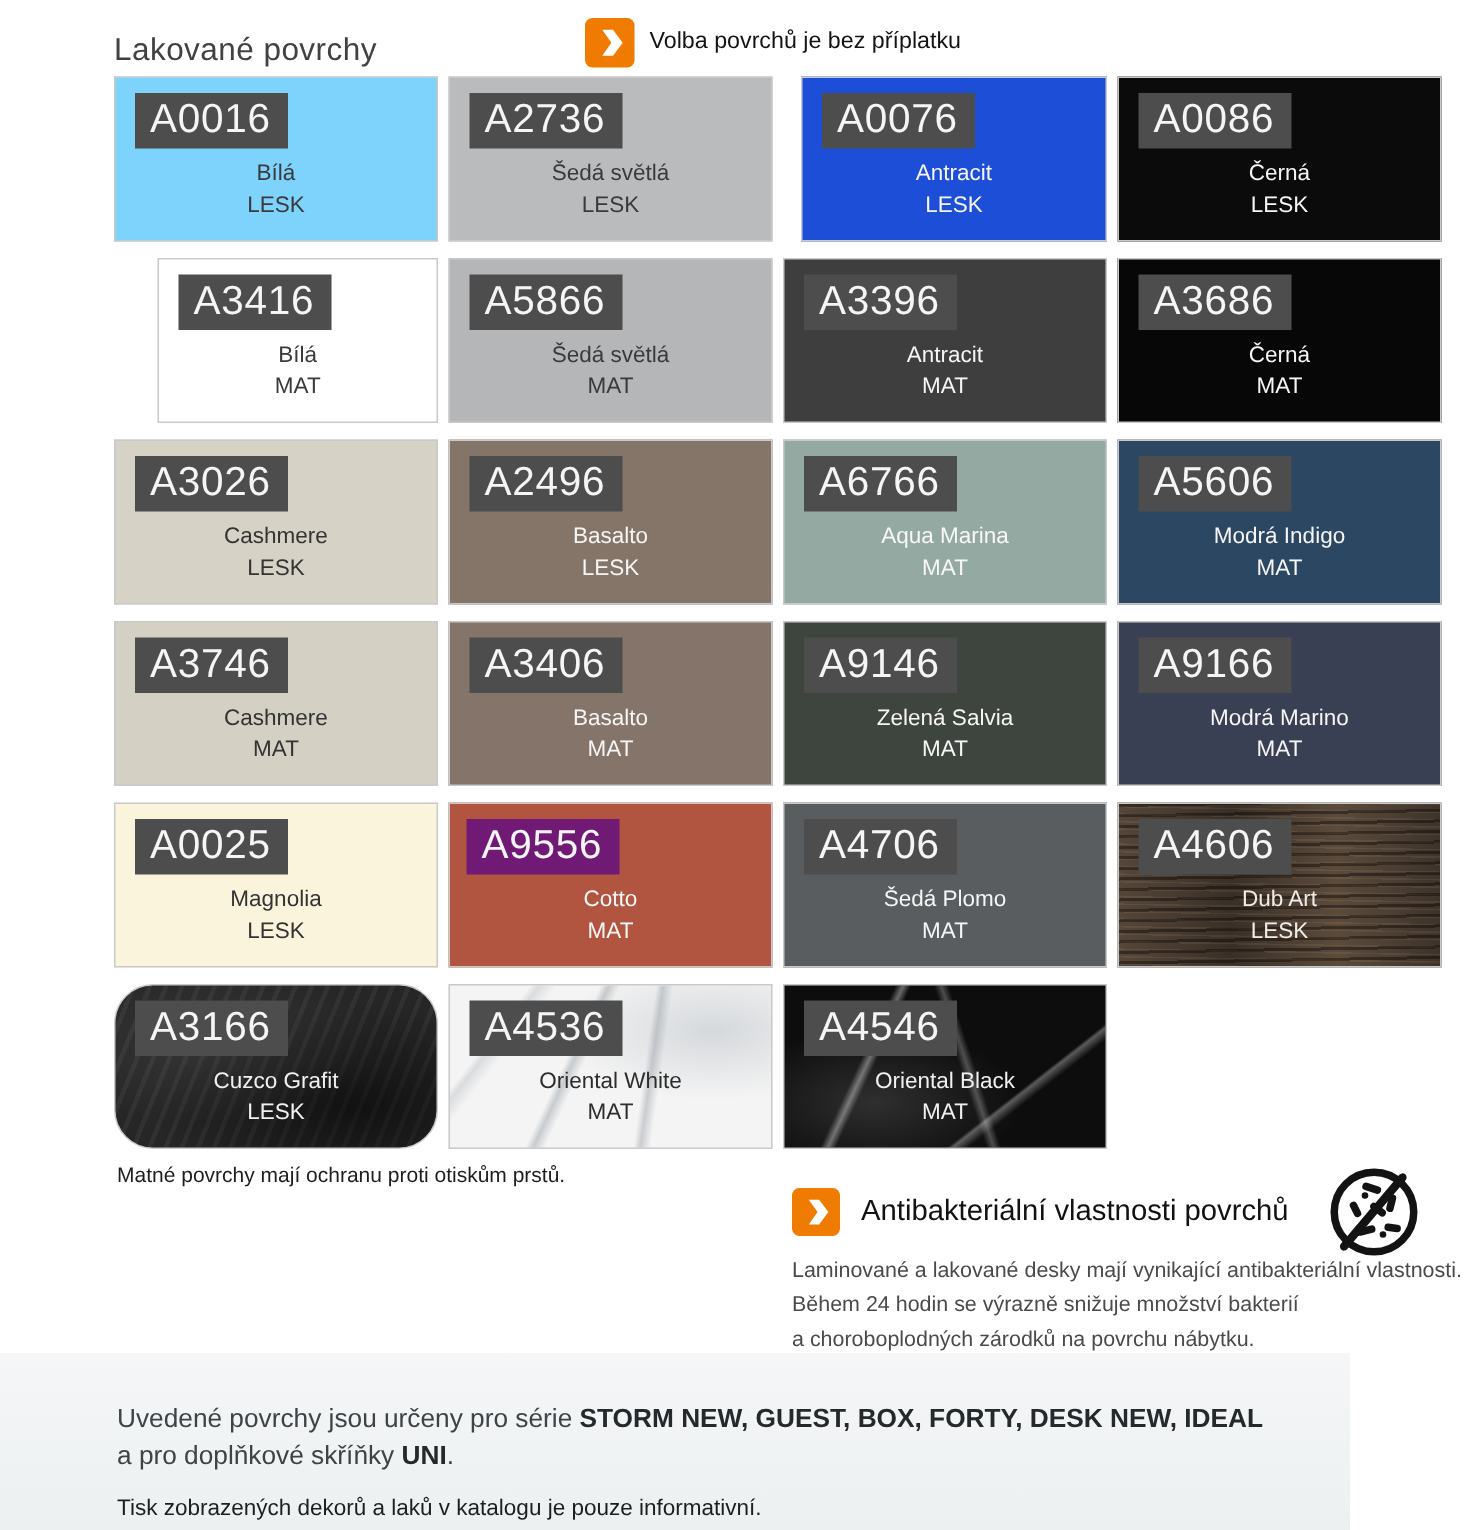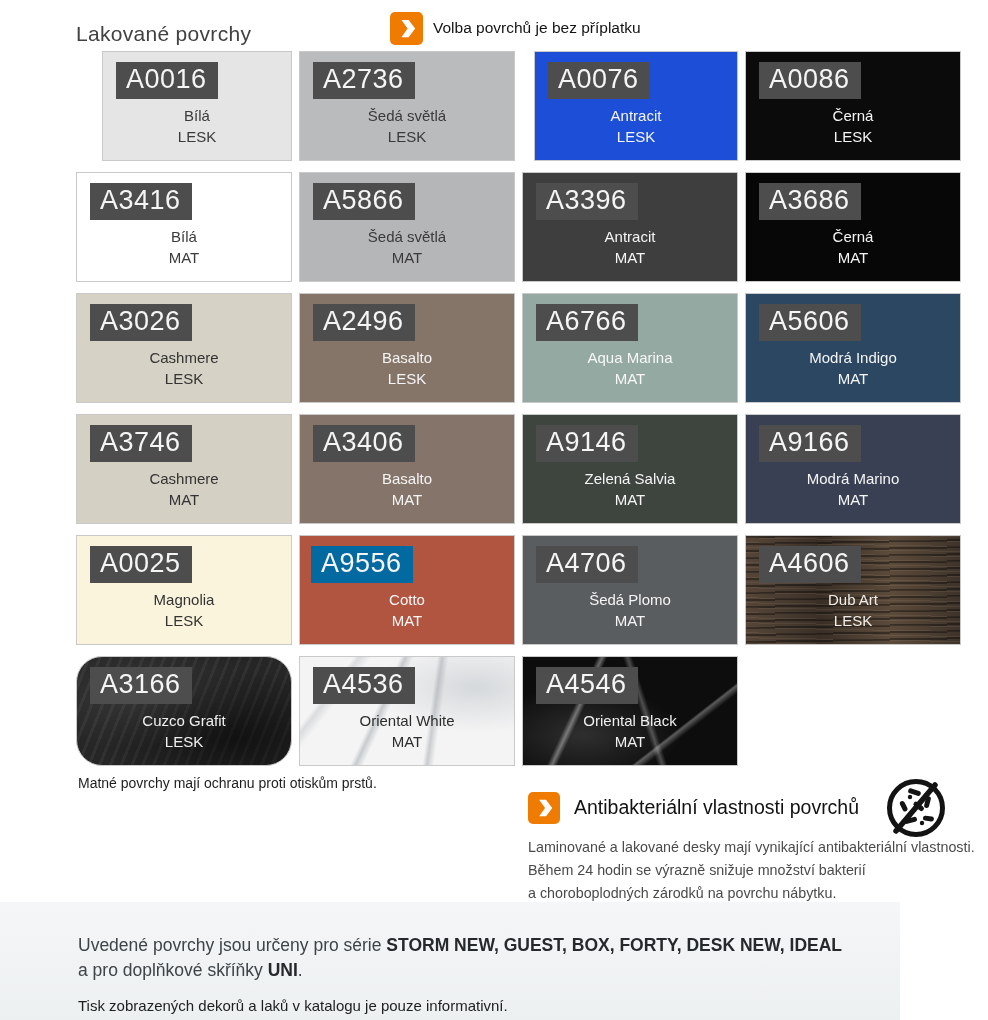--- a/index.html
+++ b/index.html
@@ -59,41 +59,41 @@
   <h1 class="page-title">Lakované povrchy</h1>
 
   <div class="bullet bullet-top">
     <svg width="23" height="23" viewBox="0 0 32 32">
       <path d="M9 4 L19 4 L28 16 L19 28 L9 28 L17.5 16 Z" fill="#ffffff"></path>
     </svg>
   </div>
   <div class="header-note">Volba povrchů je bez příplatku</div>
 
   <div class="swatch-grid">
-      <div class="swatch-card" style="background: #e5e5e5; color: rgb(58, 58, 58); margin-left: 26px;">
+      <div class="swatch-card" style="background: #7dd3fc; color: rgb(58, 58, 58);">
       <span class="swatch-badge" style="background: rgb(77, 77, 77);">A0016</span>
       <div class="swatch-name">Bílá</div>
       <div class="swatch-finish">LESK</div>
     </div>
       <div class="swatch-card" style="background: rgb(186, 187, 189); color: rgb(58, 58, 58);">
       <span class="swatch-badge" style="background: rgb(77, 77, 77);">A2736</span>
       <div class="swatch-name">Šedá světlá</div>
       <div class="swatch-finish">LESK</div>
     </div>
       <div class="swatch-card" style="background: #1d4ed8; color: rgb(245, 245, 245); margin-left: 12px;">
       <span class="swatch-badge" style="background: rgb(77, 77, 77);">A0076</span>
       <div class="swatch-name">Antracit</div>
       <div class="swatch-finish">LESK</div>
     </div>
       <div class="swatch-card" style="background: rgb(11, 11, 11); color: rgb(245, 245, 245);">
       <span class="swatch-badge" style="background: rgb(77, 77, 77);">A0086</span>
       <div class="swatch-name">Černá</div>
       <div class="swatch-finish">LESK</div>
     </div>
-      <div class="swatch-card" style="background: rgb(255, 255, 255); color: rgb(58, 58, 58);">
+      <div class="swatch-card" style="background: rgb(255, 255, 255); color: rgb(58, 58, 58); margin-left: 29px;">
       <span class="swatch-badge" style="background: rgb(77, 77, 77);">A3416</span>
       <div class="swatch-name">Bílá</div>
       <div class="swatch-finish">MAT</div>
     </div>
       <div class="swatch-card" style="background: rgb(181, 182, 184); color: rgb(58, 58, 58);">
       <span class="swatch-badge" style="background: rgb(77, 77, 77);">A5866</span>
       <div class="swatch-name">Šedá světlá</div>
       <div class="swatch-finish">MAT</div>
     </div>
       <div class="swatch-card" style="background: rgb(62, 62, 62); color: rgb(245, 245, 245);">
@@ -145,21 +145,21 @@
       <span class="swatch-badge" style="background: rgb(77, 77, 77);">A9166</span>
       <div class="swatch-name">Modrá Marino</div>
       <div class="swatch-finish">MAT</div>
     </div>
       <div class="swatch-card" style="background: rgb(251, 244, 221); color: rgb(51, 51, 51);">
       <span class="swatch-badge" style="background: rgb(77, 77, 77);">A0025</span>
       <div class="swatch-name">Magnolia</div>
       <div class="swatch-finish">LESK</div>
     </div>
       <div class="swatch-card" style="background: rgb(178, 85, 64); color: rgb(247, 247, 247);">
-      <span class="swatch-badge" style="background: #0369a1; margin-left: 11px;">A9556</span>
+      <span class="swatch-badge" style="background: #701a75; margin-left: 11px;">A9556</span>
       <div class="swatch-name">Cotto</div>
       <div class="swatch-finish">MAT</div>
     </div>
       <div class="swatch-card" style="background: rgb(89, 93, 96); color: rgb(245, 245, 245);">
       <span class="swatch-badge" style="background: rgb(77, 77, 77);">A4706</span>
       <div class="swatch-name">Šedá Plomo</div>
       <div class="swatch-finish">MAT</div>
     </div>
       <div class="swatch-card tx-wood" style="color: rgb(240, 236, 231);">
       <span class="swatch-badge" style="background: rgb(77, 77, 77);">A4606</span>

